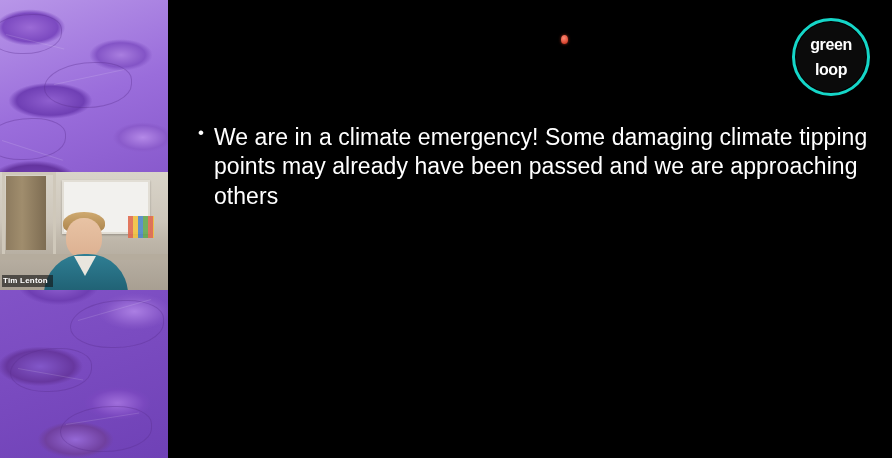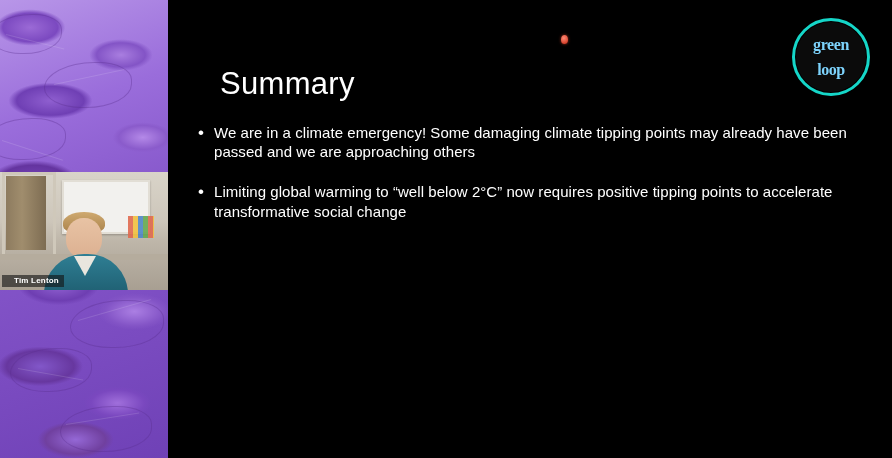--- a/index.html
+++ b/index.html
@@ -132,21 +132,21 @@
     clip-path: polygon(50% 100%, 0 0, 100% 0);
   }
   .webcam .nameplate {
     position: absolute;
     left: 2px;
     bottom: 3px;
     background: rgba(20,20,20,0.62);
     color: #fff;
     font-size: 8px;
     font-weight: bold;
-    padding: 2px 5px 2px 12px;
+    padding: 2px 5px 2px 1px;
     letter-spacing: .2px;
     line-height: 1;
   }
 
   
   .slide {
     position: absolute;
     left: 168px;
     top: 8px;
     width: 716px;
@@ -169,21 +169,21 @@
     width: 676px;
     list-style: none;
     margin: 0;
     padding: 0;
     color: #fff;
   }
   .bullets li {
     position: relative;
     padding-left: 18px;
     margin-bottom: 21px;
-    font-size: 15px;
+    font-size: 23px;
     line-height: 1.28;
     letter-spacing: .05px;
   }
   .bullets li::before {
     content: "•";
     position: absolute;
     left: 2px;
     top: -1px;
     font-size: 17px;
     color: #fff;
@@ -212,25 +212,24 @@
     background: #0b0b0b;
     border: 3px solid #15d6c8;
     box-shadow: 0 0 0 1px #000 inset;
     display: flex;
     flex-direction: column;
     align-items: center;
     justify-content: center;
     line-height: 0.97;
   }
   .logo .l1, .logo .l2 {
-    color: #7dd3fc;
+    color: #ffffff;
     font-size: 16px;
     font-weight: bold;
     letter-spacing: -0.4px;
-    font-family: Liberation Serif, serif;
   }
   .logo .l2 { margin-top: 9px; }
 
   
   .edge-right {
     position: absolute;
     right: 0; top: 0;
     width: 8px; height: 458px;
     background: #000;
   }
@@ -266,25 +265,23 @@
     <div class="person-head"></div>
     <div class="person-body"></div>
     <div class="person-shirt"></div>
     <div class="nameplate">Tim Lenton</div>
   </div>
 
   <div class="slide">
 
     <div class="pointer-dot"></div>
 
-    <div class="slide-title">Summary</div>
 
     <ul class="bullets">
       <li>We are in a climate emergency! Some damaging climate tipping points may already have been passed and we are approaching others</li>
-      <li>Limiting global warming to “well below 2°C” now requires positive tipping points to accelerate transformative social change</li>
     </ul>
 
     <div class="logo">
       <span class="l1">green</span>
       <span class="l2">loop</span>
     </div>
   </div>
 
   <div class="edge-right"></div>
 </div>

